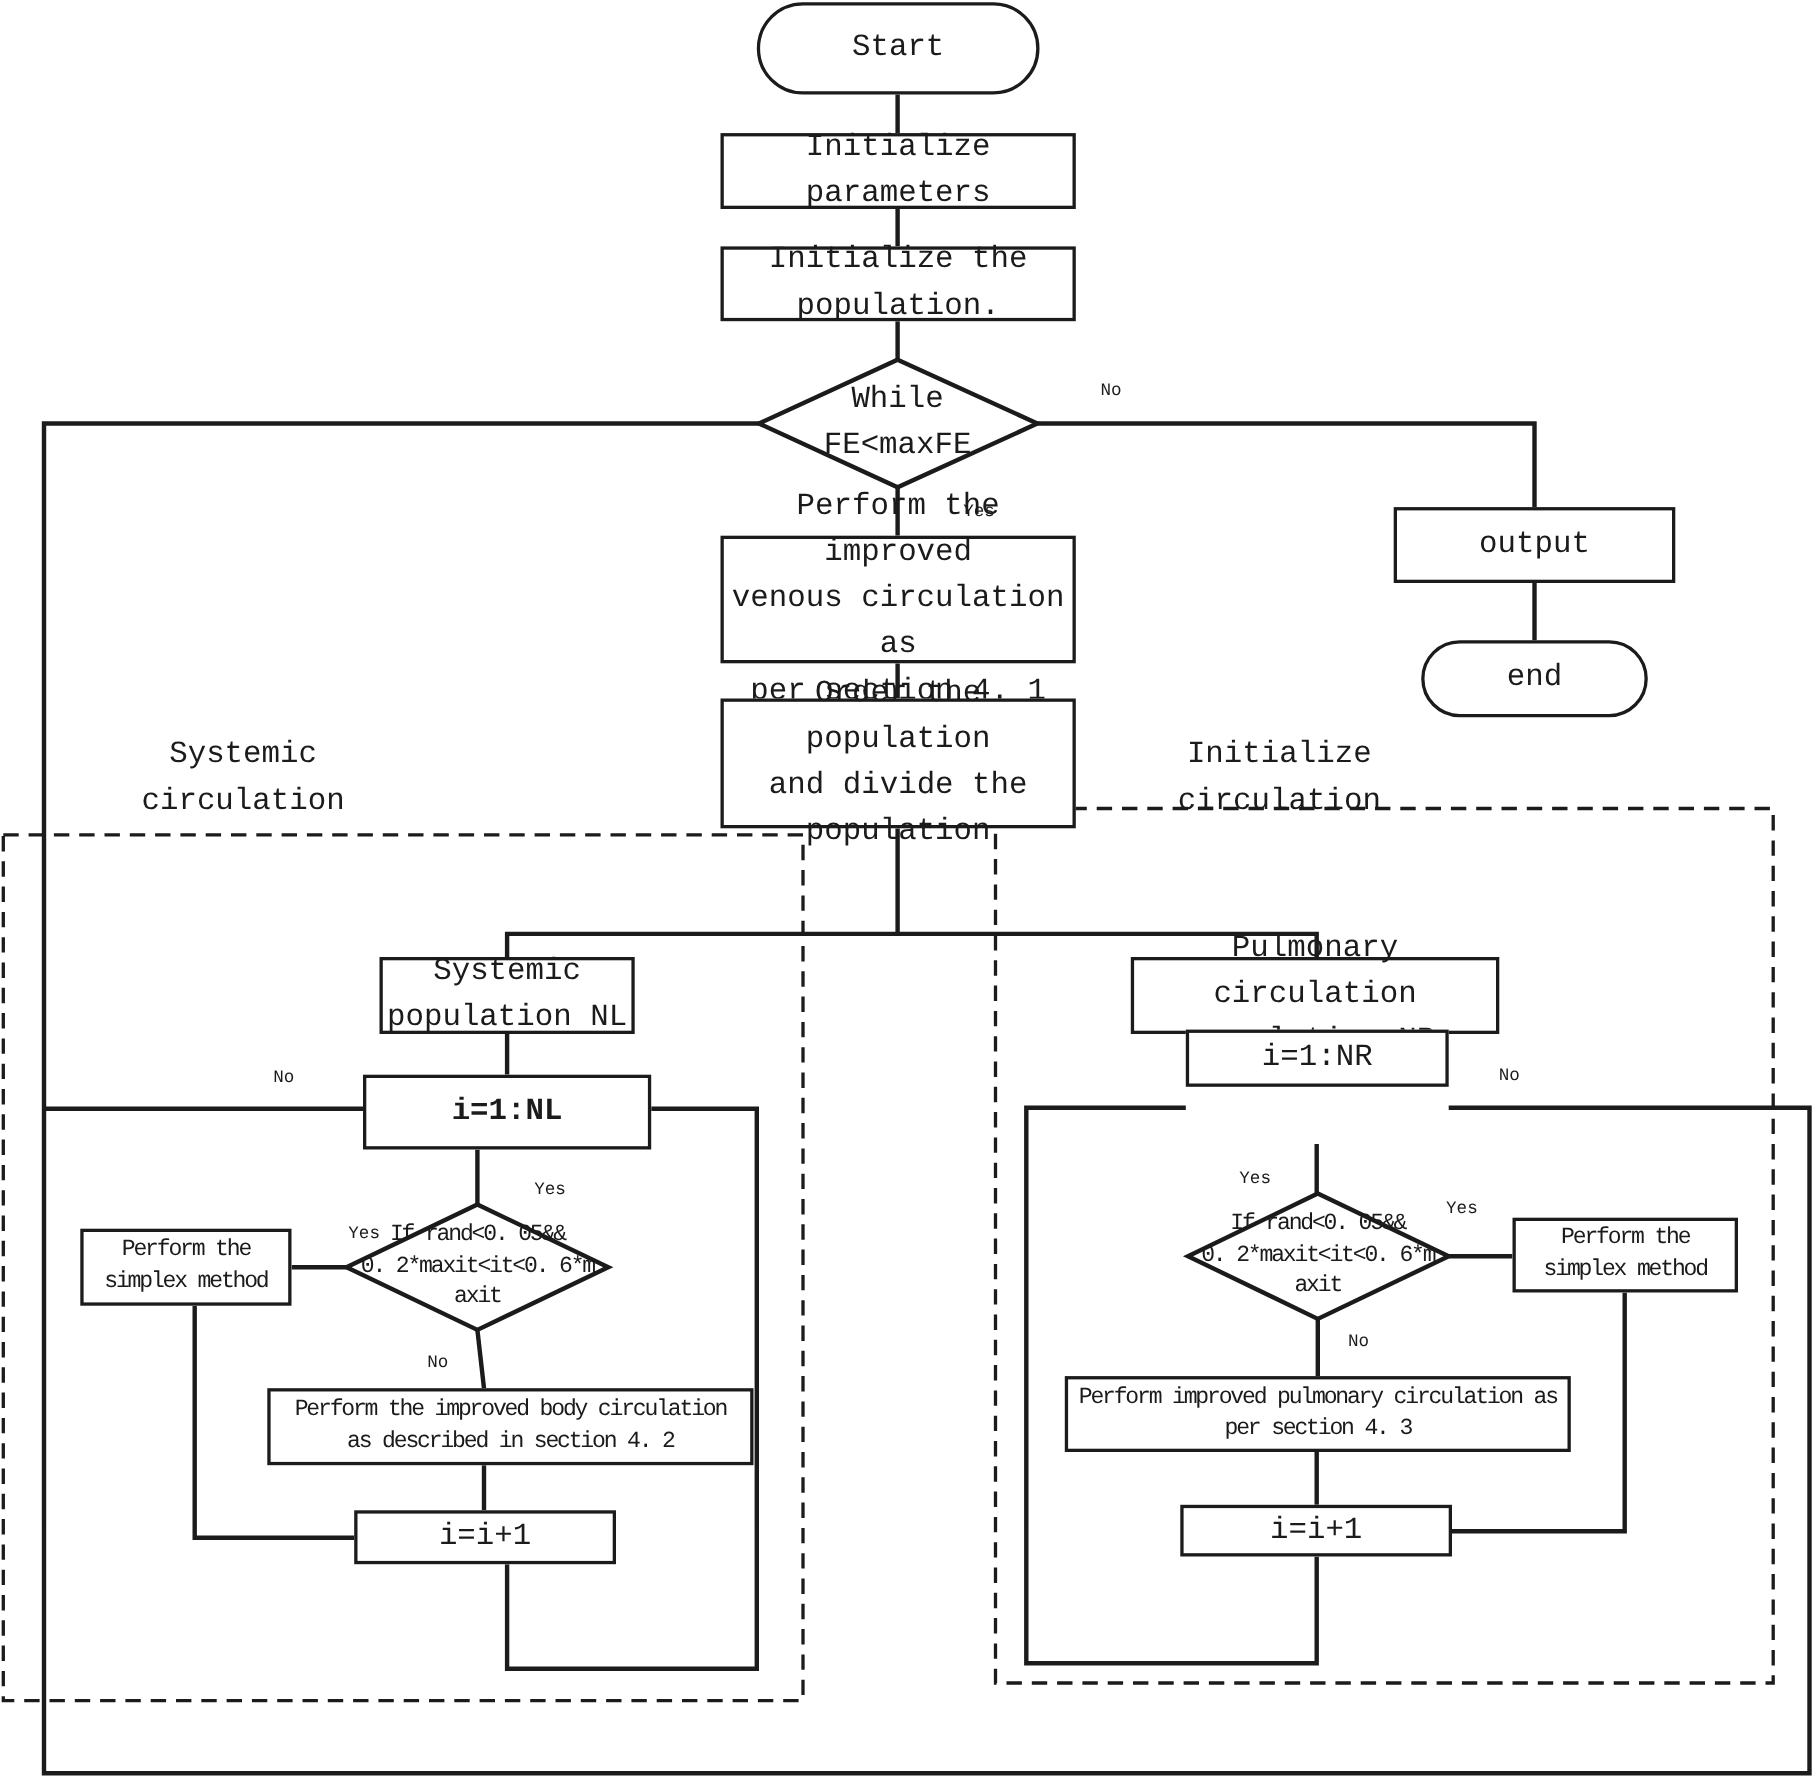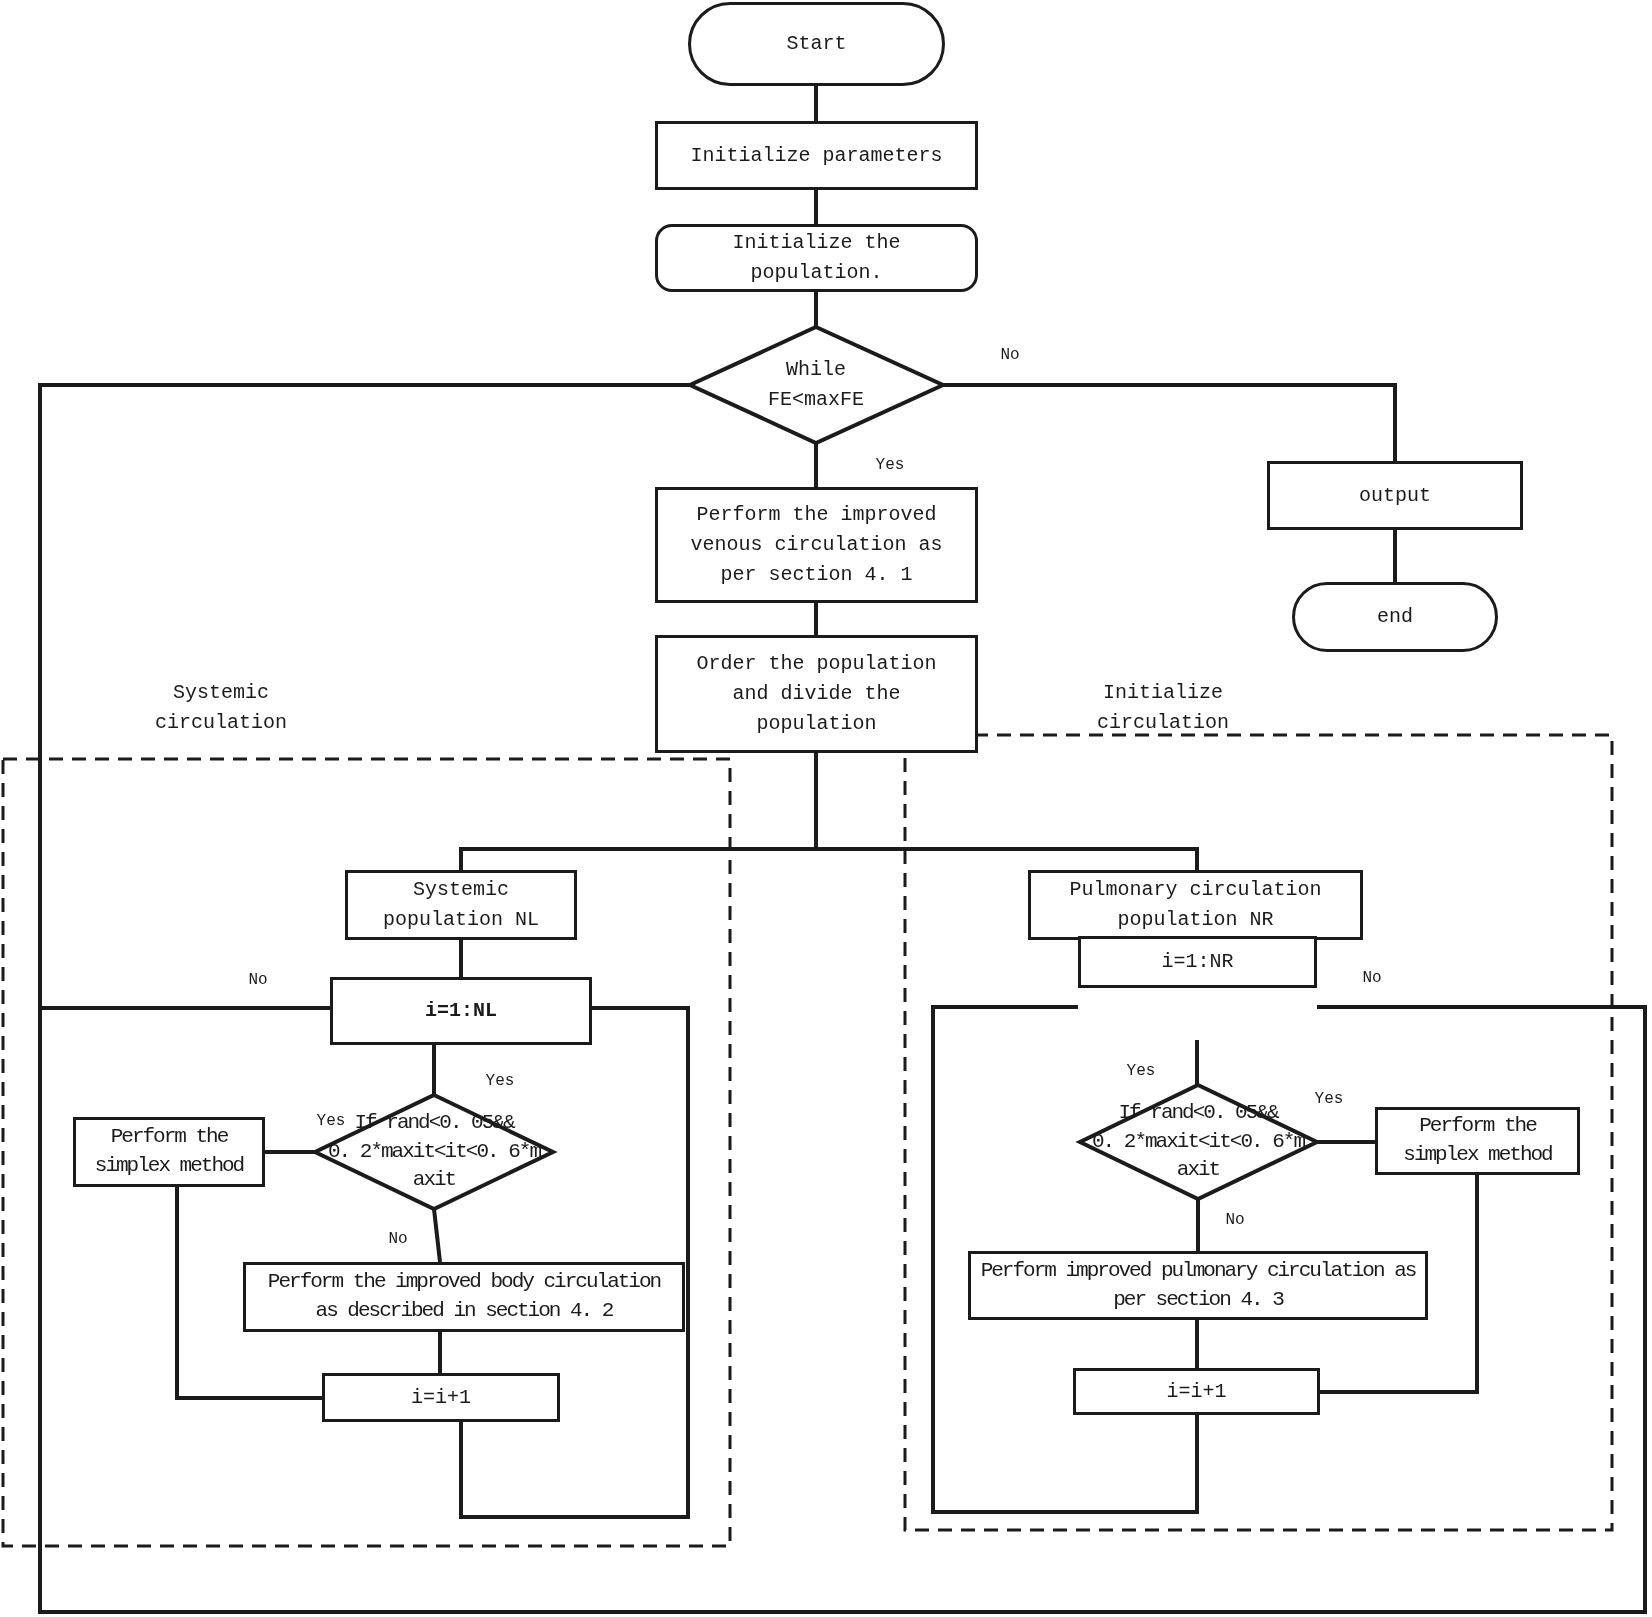--- a/index.html
+++ b/index.html
@@ -5,21 +5,21 @@
   html,body{margin:0;padding:0;background:#ffffff;}
   #canvas{position:relative;width:1652px;height:1617px;background:#ffffff;
           font-family:"Liberation Mono","DejaVu Sans Mono",monospace;color:#1b1b1b;overflow:hidden;}
   #wires{position:absolute;left:0;top:0;width:1652px;height:1617px;}
   .node{position:absolute;box-sizing:border-box;border:3px solid #1b1b1b;background:#ffffff;
         display:flex;align-items:center;justify-content:center;text-align:center;
         white-space:pre-line;}
   .oval{border-radius:44px;}
   .plain{position:absolute;box-sizing:border-box;display:flex;align-items:center;justify-content:center;
          text-align:center;white-space:pre-line;background:transparent;}
-  .t24{font-size:20px;line-height:1.5;}
+  .t24{font-size:28px;line-height:1.5;}
   .t21{font-size:21px;line-height:1.38;letter-spacing:-2px;}
   .lbl{font-size:16px;line-height:1.1;}
 </style>
 </head>
 <body>
 
 <div id="canvas">
 
   <svg id="wires" viewBox="0 0 1652 1617" fill="none" stroke="#1b1b1b" stroke-width="4">
 
@@ -59,21 +59,21 @@
 
     <polygon fill="#ffffff" points="816,327 943,385 816,443 690,385"></polygon>
     <polygon fill="#ffffff" points="434,1095 553,1152 434,1209 315,1152"></polygon>
     <polygon fill="#ffffff" points="1198,1085 1317,1142 1198,1199 1080,1142"></polygon>
   </svg>
 
   <div class="node oval t24" style="left:688px;top:2px;width:257px;height:84px;">Start</div>
 
   <div class="node t24" style="left:655px;top:121px;width:323px;height:69px;">Initialize parameters</div>
 
-  <div class="node t24" style="left:655px;top:224px;width:323px;height:68px;border-radius:17px;">Initialize the
+  <div class="node t24" style="left:655px;top:224px;width:323px;height:68px;">Initialize the
 population.</div>
 
   <div class="plain t24" style="left:691px;top:333px;width:250px;height:104px;">While
 FE&lt;maxFE</div>
 
   <div class="node t24" style="left:655px;top:487px;width:323px;height:116px;">Perform the improved
 venous circulation as
 per section 4. 1</div>
 
   <div class="node t24" style="left:655px;top:635px;width:323px;height:118px;">Order the population

